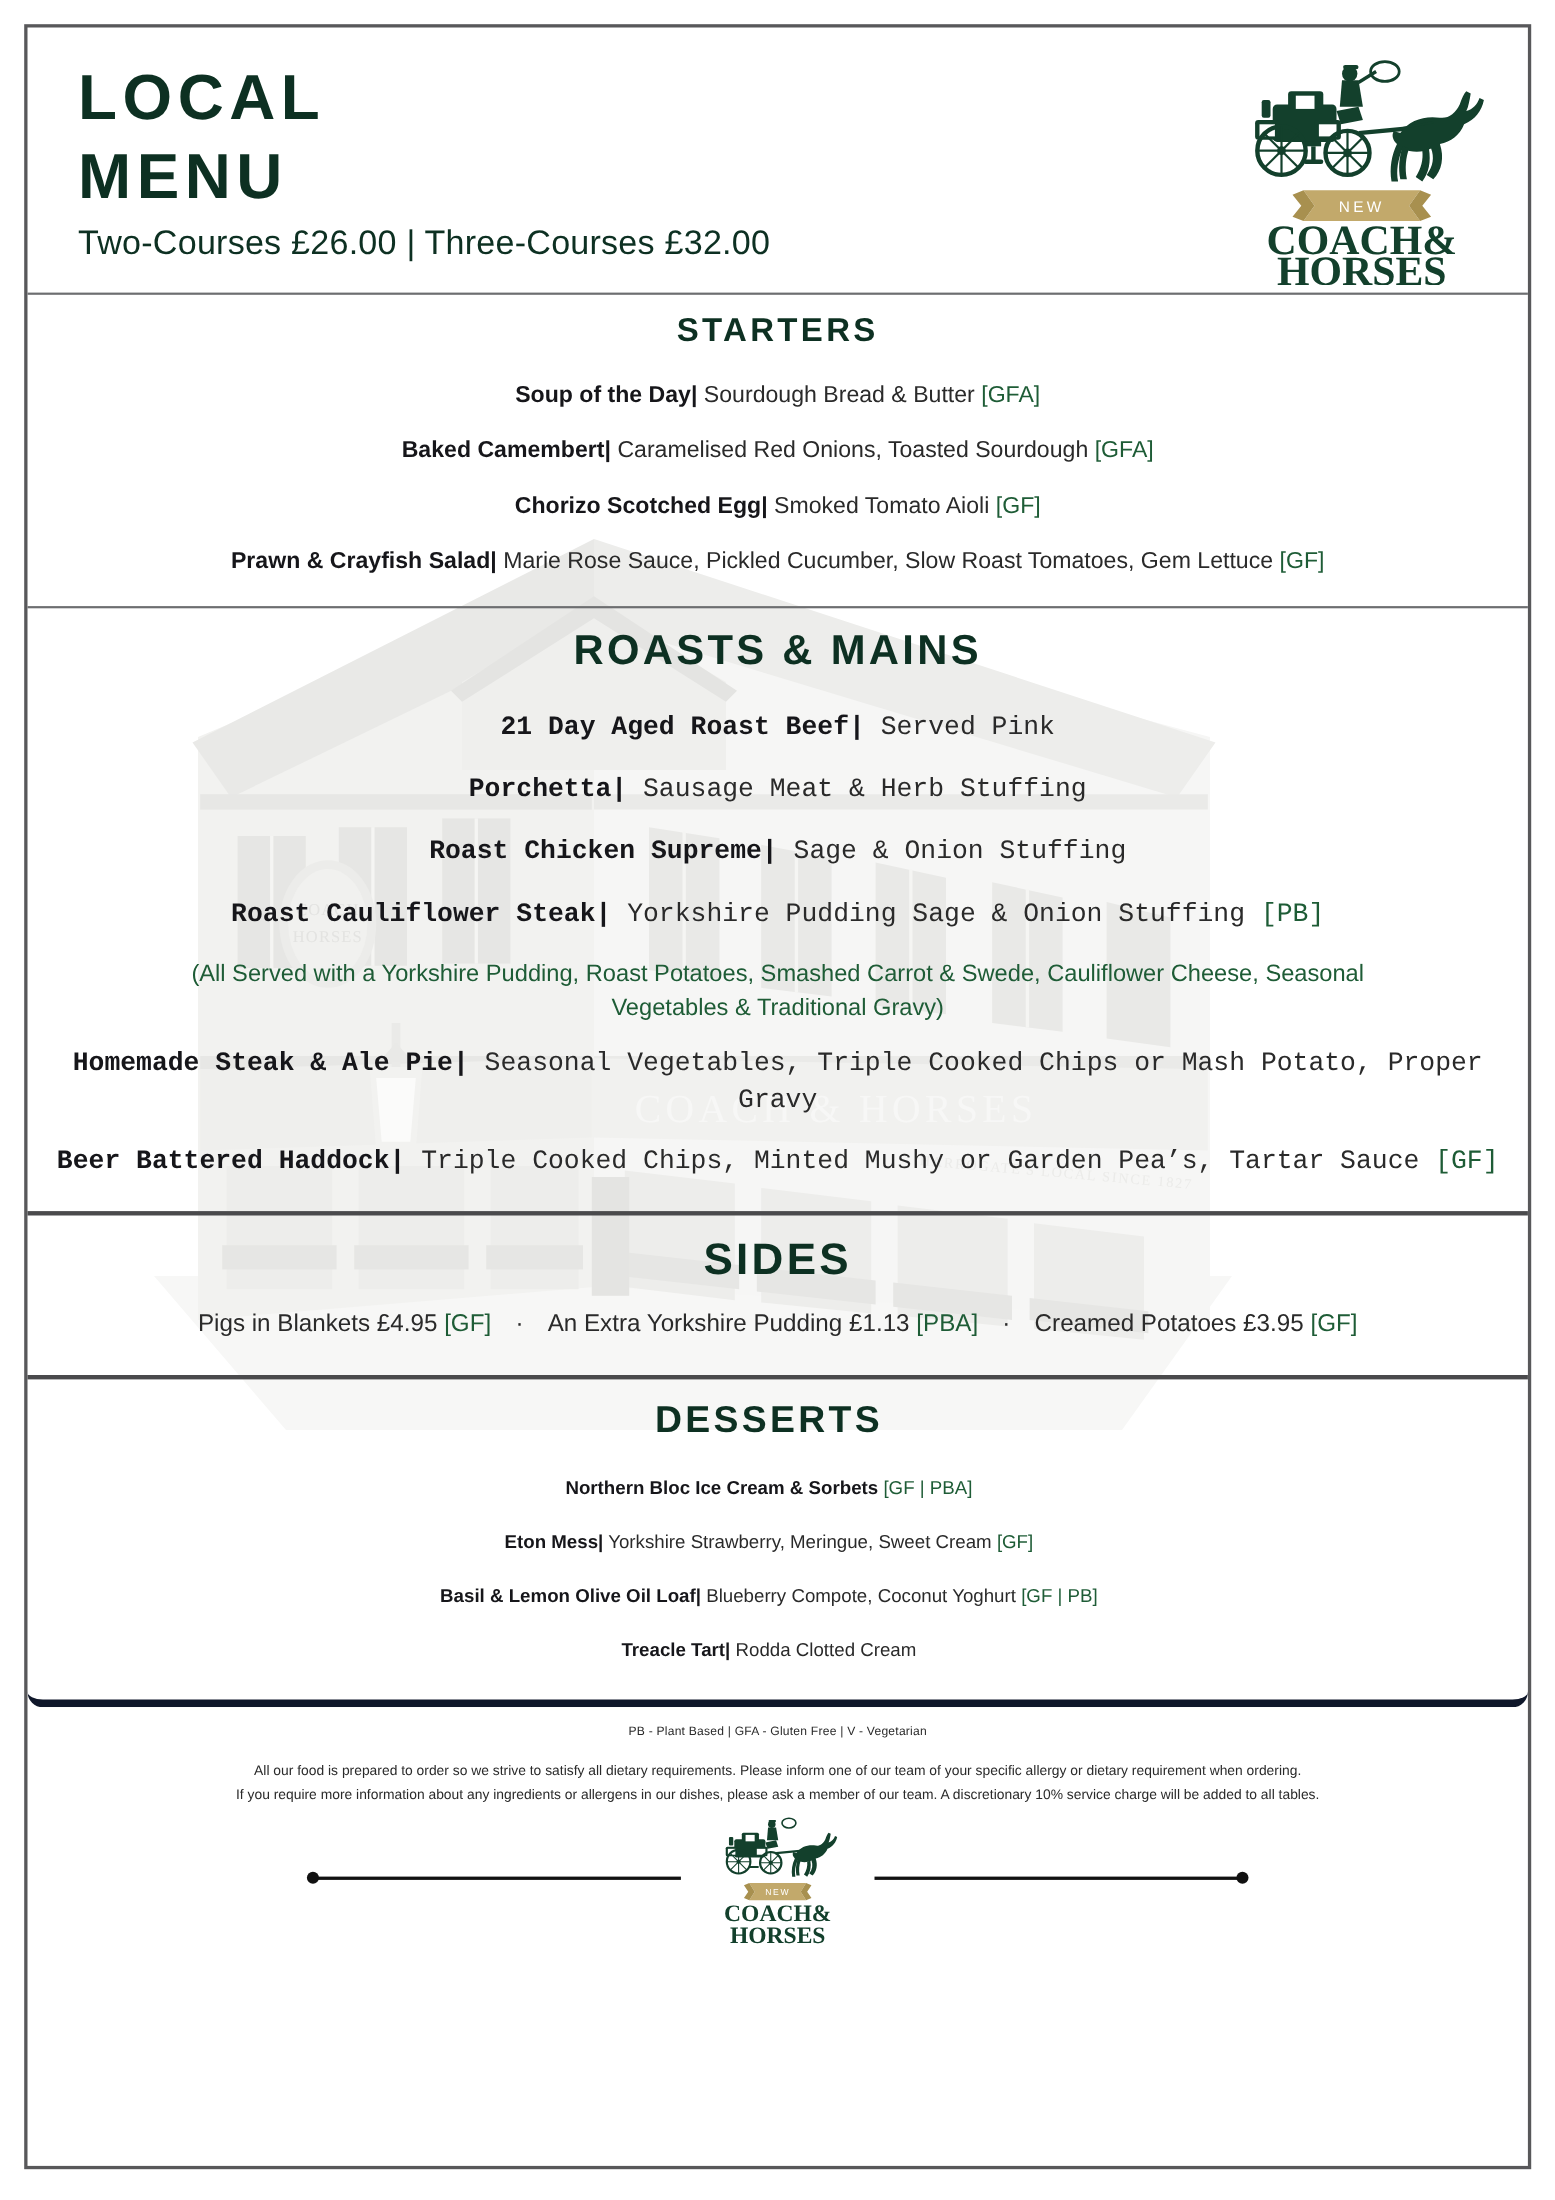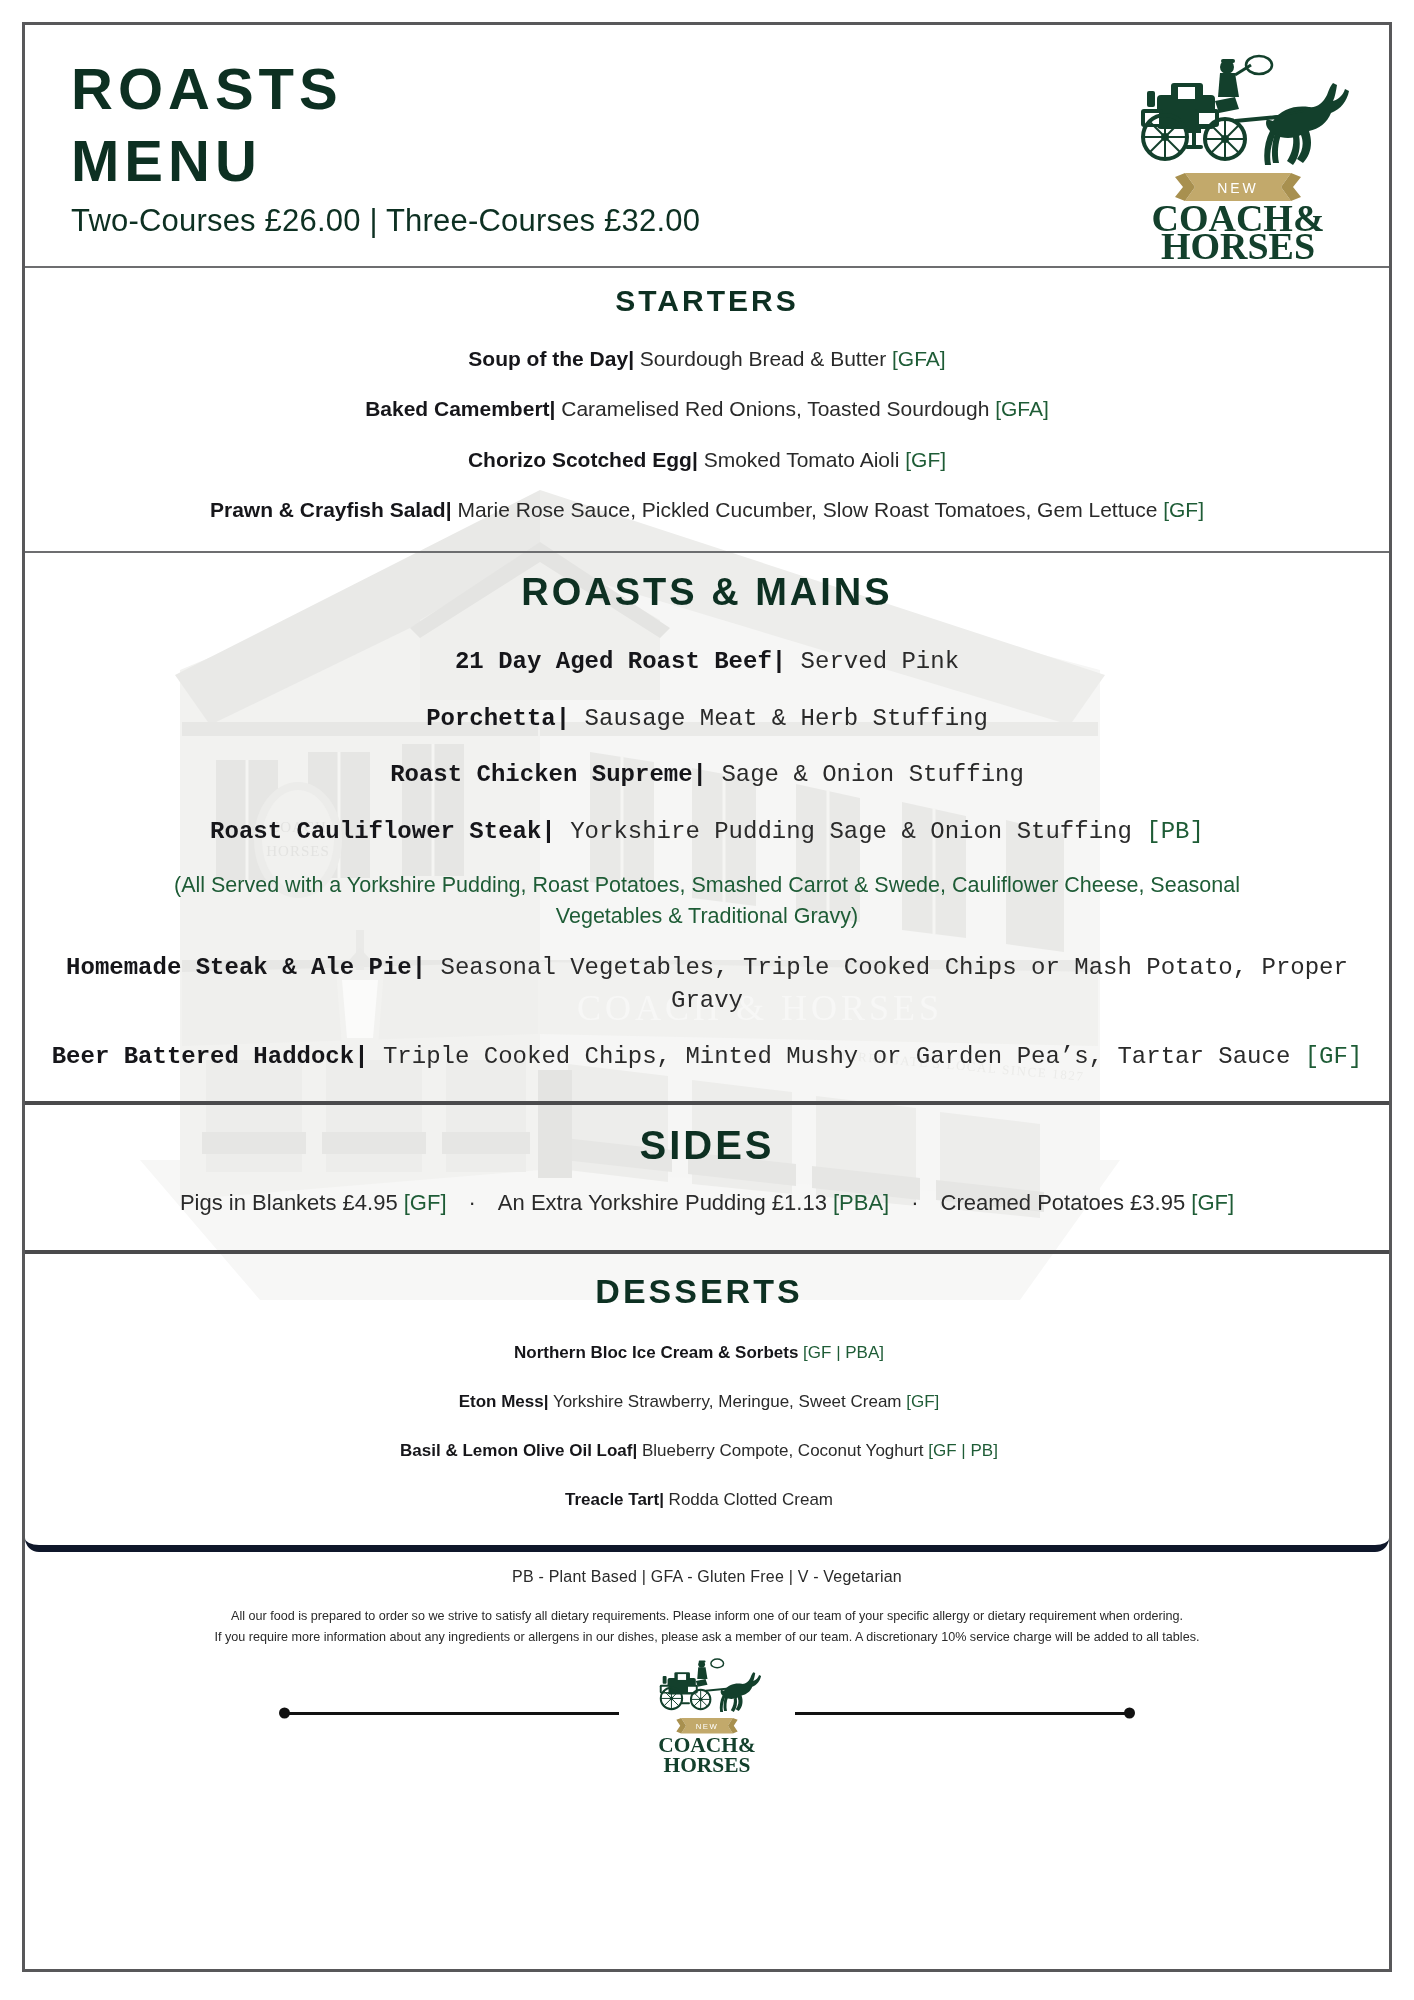--- a/index.html
+++ b/index.html
@@ -124,21 +124,21 @@
   .sides-line .sep { padding: 0 22px; color: #2a2a2a; }
 
   
   .footer {
     flex: 1;
     position: relative;
     padding-top: 16px;
     text-align: center;
   }
   .legend {
-    font-size: 16px;
+    font-size: 11px;
     color: #2a2a2a;
     letter-spacing: 0.2px;
   }
   .disclaimer {
     margin-top: 20px;
     font-size: 12.6px;
     color: #2a2a2a;
     line-height: 1.65;
   }
   .footer-mark {
@@ -274,21 +274,21 @@
 
     <rect x="418" y="700" width="34" height="108" fill="#e4e4e2"></rect>
   </svg>
 
   <div class="frame"></div>
 
   <div class="content">
 
     <div class="header">
       <div class="title-block">
-        <div class="menu-title">ROASTS</div>
+        <div class="menu-title">LOCAL</div>
         <div class="menu-title">MENU</div>
         <div class="menu-sub">Two-Courses £26.00 | Three-Courses £32.00</div>
       </div>
 
       <svg class="logo-top" viewBox="0 0 230 208" xmlns="http://www.w3.org/2000/svg">
         <g fill="#13402c">
 
           <rect x="34" y="44" width="58" height="34" rx="4"></rect>
           <rect x="48" y="32" width="32" height="16" rx="3"></rect>
           <rect x="55" y="36" width="17" height="12" fill="#ffffff"></rect>

